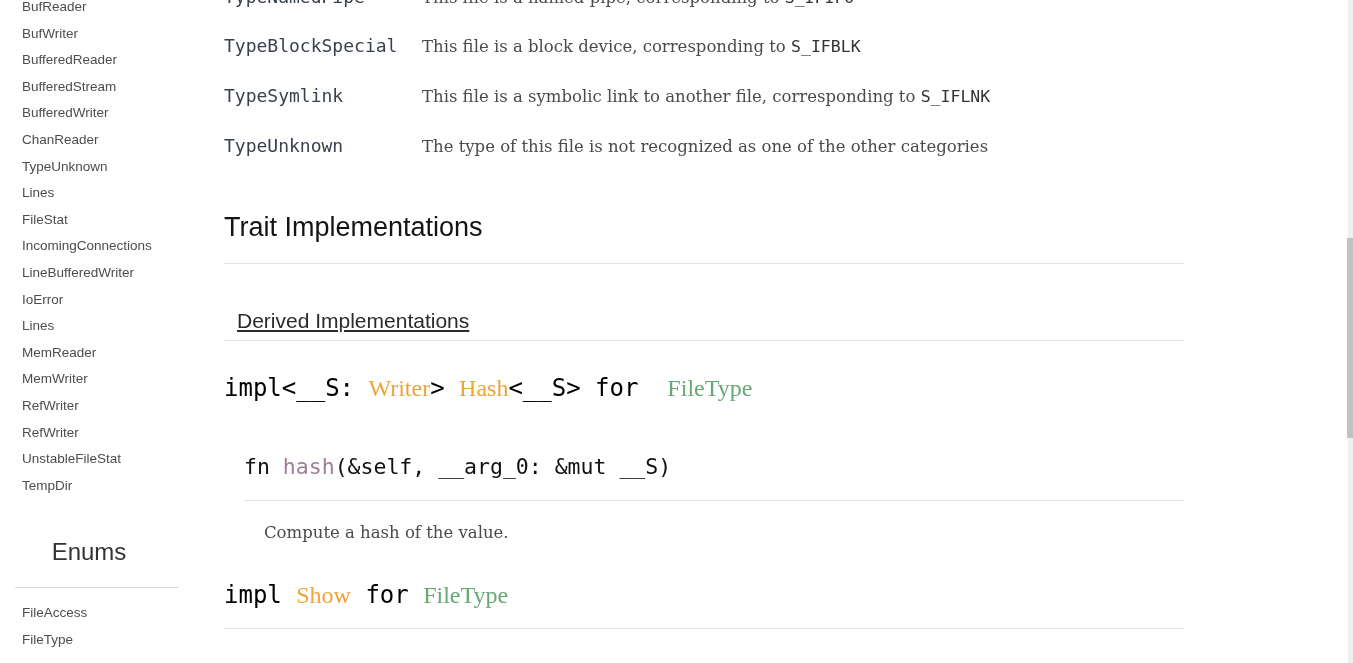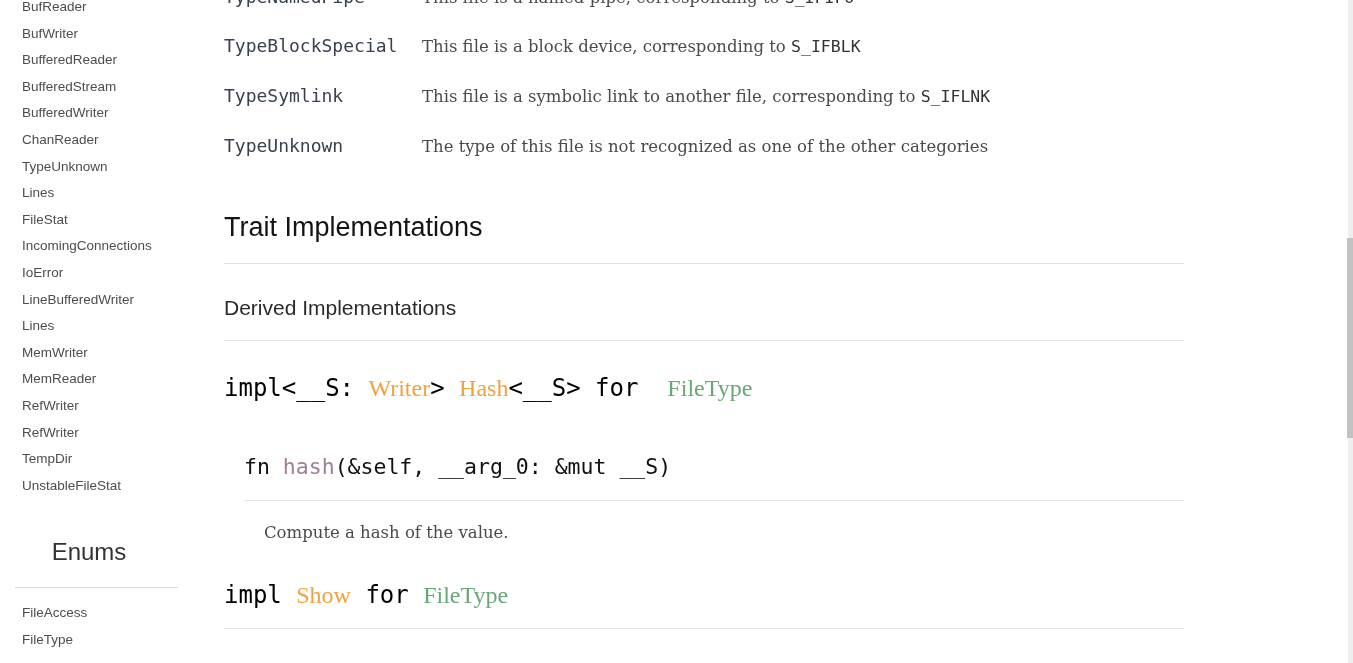--- a/index.html
+++ b/index.html
@@ -14,21 +14,21 @@
   .side-heading{margin-top:39px;width:178px;text-align:center;font-size:24px;color:#333;}
   .side-rule{margin:21px 0 0 15px;width:163px;border-top:1px solid #d7d7d7;}
   .side-list2{margin-top:12px;padding-left:22px;}
   
   .main{position:absolute;left:224px;top:0;width:960px;height:663px;}
   .vrow{position:absolute;left:0;white-space:nowrap;}
   .vname{display:inline-block;width:198px;font-family:"DejaVu Sans Mono",monospace;font-size:18px;color:#39404e;vertical-align:baseline;}
   .vdesc{font-family:"DejaVu Serif",serif;font-size:16.5px;color:#4a4a4a;}
   .vcode{font-family:"DejaVu Sans Mono",monospace;font-size:16.5px;color:#333;}
   .h-trait{position:absolute;left:0;top:212px;margin:0;font-size:27px;font-weight:400;color:#141414;}
-  .h-derived{position:absolute;left:0;top:296px;margin:0;font-size:21px;font-weight:400;color:#2b2b2b;}
+  .h-derived{position:absolute;left:0;top:296px;margin:13px;font-size:21px;font-weight:400;color:#2b2b2b;text-decoration:underline;}
   .rule{position:absolute;left:0;width:960px;border-top:1px solid #e2e2e2;}
   .rule1{top:263px;}
   .rule2{top:340px;}
   .rule3{top:500px;left:20px;width:940px;}
   .rule4{top:628px;}
   .impl-line{position:absolute;left:0;white-space:nowrap;font-family:"DejaVu Sans Mono",monospace;font-size:24px;color:#000;}
   .impl1{top:374px;}
   .impl2{top:581px;}
   .lnk{font-family:Liberation Serif, serif;font-size:24px;cursor:pointer;}
   .lnk-trait{color:#f0a33c;}
@@ -48,29 +48,29 @@
     <span class="side-item">BufReader</span>
     <span class="side-item">BufWriter</span>
     <span class="side-item">BufferedReader</span>
     <span class="side-item">BufferedStream</span>
     <span class="side-item">BufferedWriter</span>
     <span class="side-item">ChanReader</span>
     <span class="side-item">TypeUnknown</span>
     <span class="side-item">Lines</span>
     <span class="side-item">FileStat</span>
     <span class="side-item">IncomingConnections</span>
+    <span class="side-item">LineBufferedWriter</span>
     <span class="side-item">IoError</span>
-    <span class="side-item">LineBufferedWriter</span>
     <span class="side-item">Lines</span>
+    <span class="side-item">MemReader</span>
     <span class="side-item">MemWriter</span>
-    <span class="side-item">MemReader</span>
     <span class="side-item">RefWriter</span>
     <span class="side-item">RefWriter</span>
+    <span class="side-item">UnstableFileStat</span>
     <span class="side-item">TempDir</span>
-    <span class="side-item">UnstableFileStat</span>
   </div>
   <div class="side-heading">Enums</div>
   <div class="side-rule"></div>
   <div class="side-list2">
     <span class="side-item">FileAccess</span>
     <span class="side-item">FileType</span>
   </div>
 </div>
 
 <div class="main">

